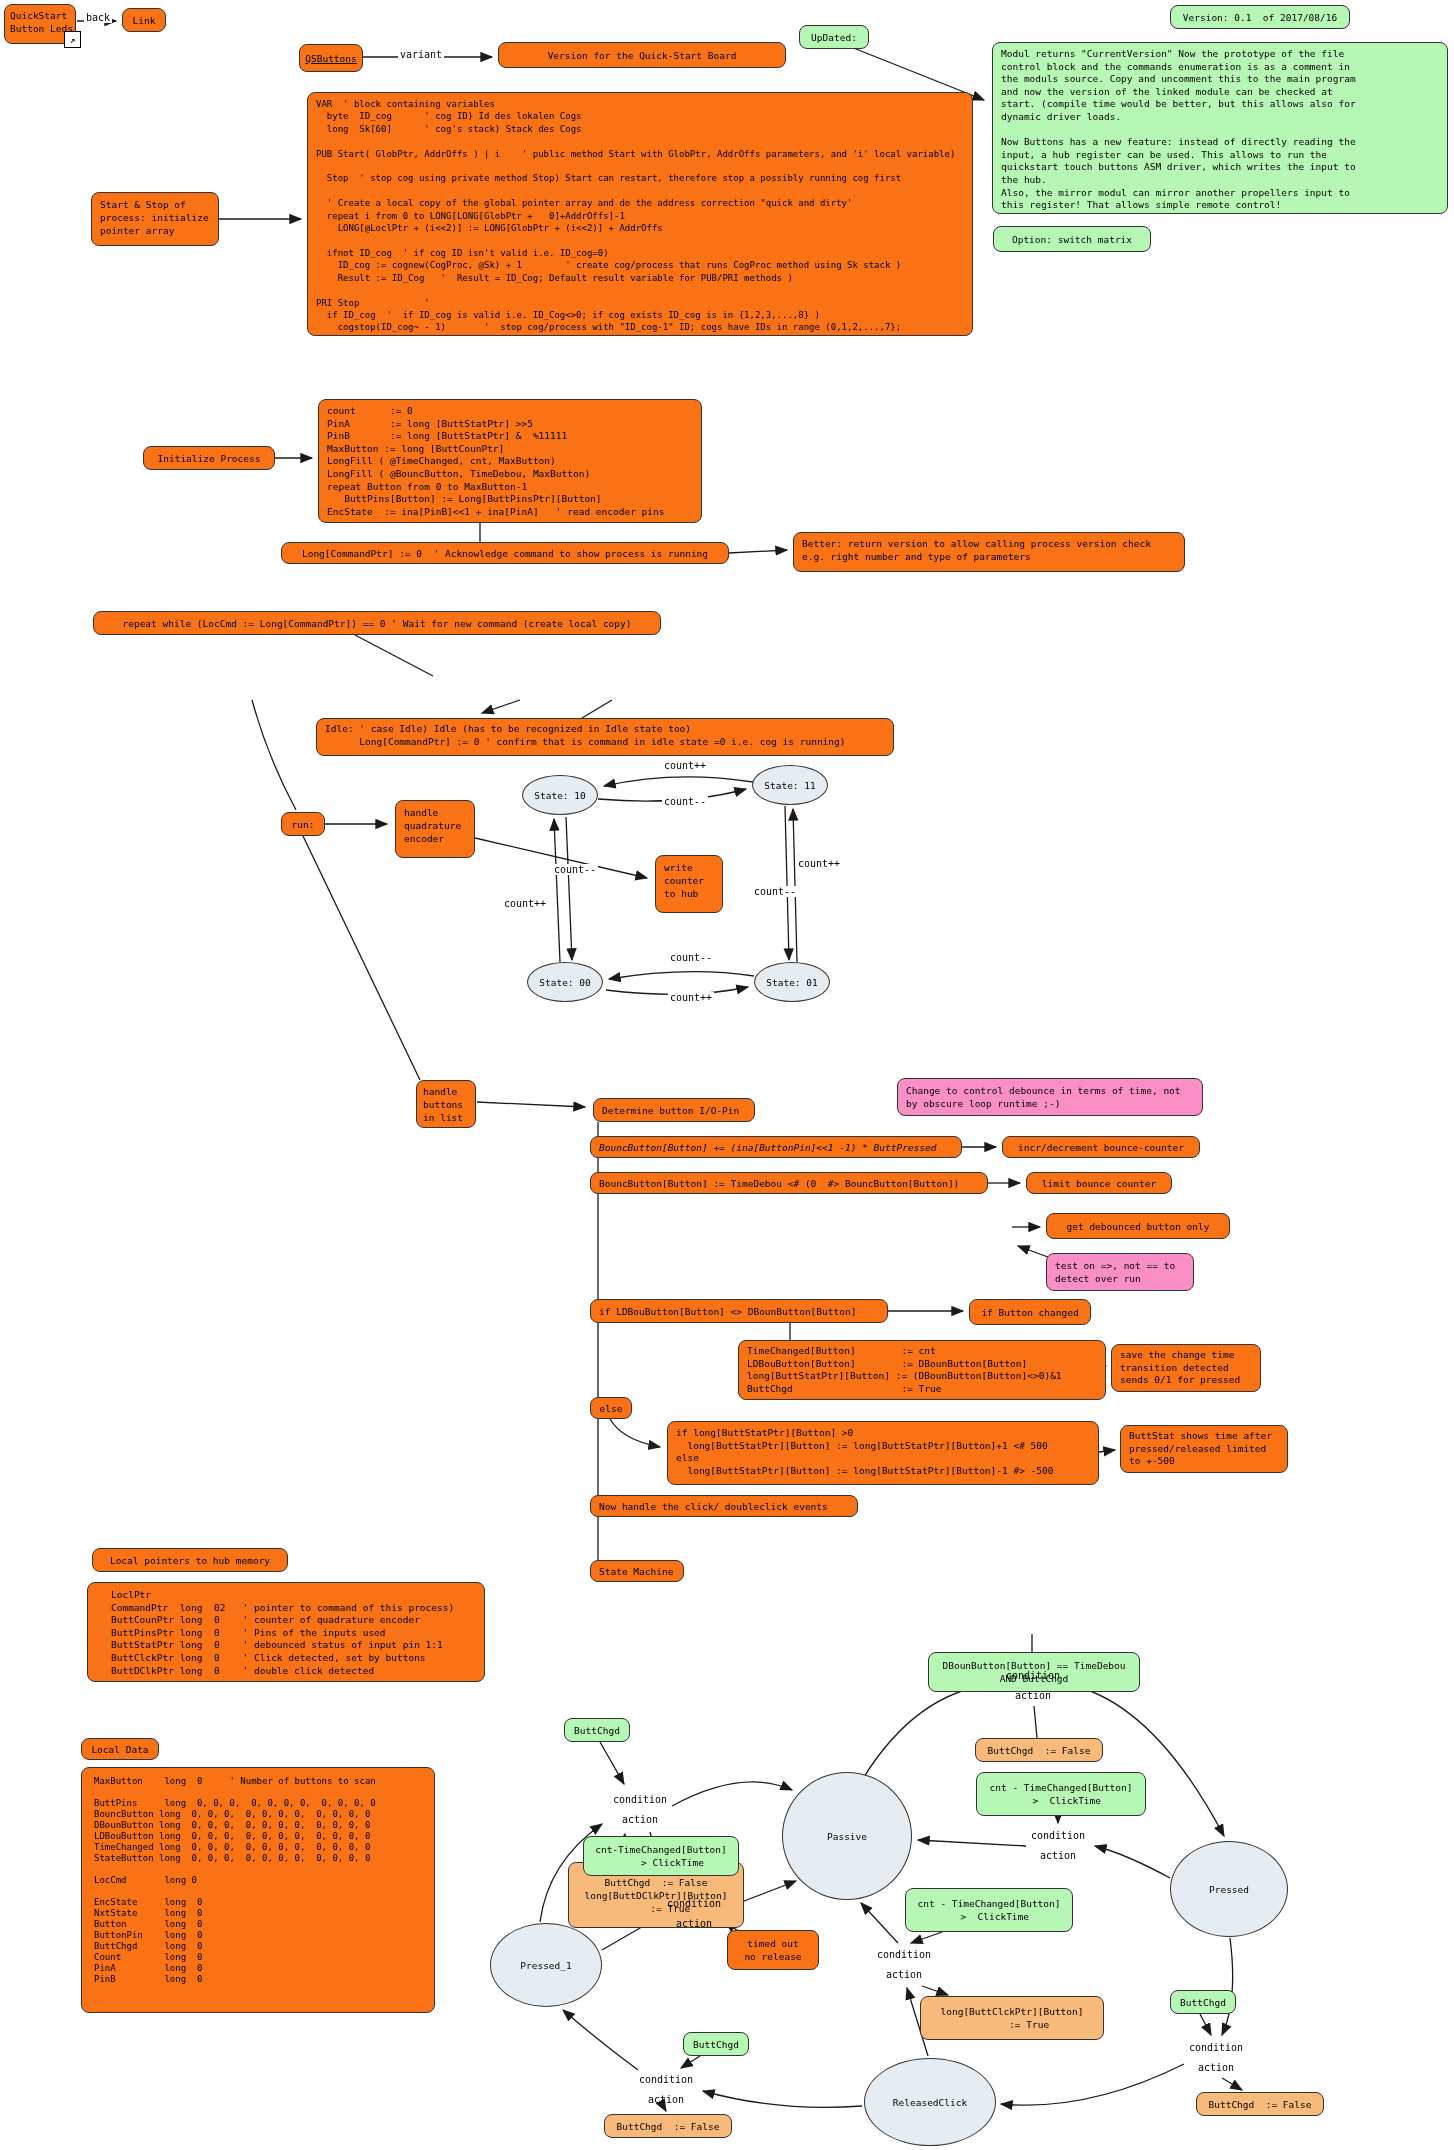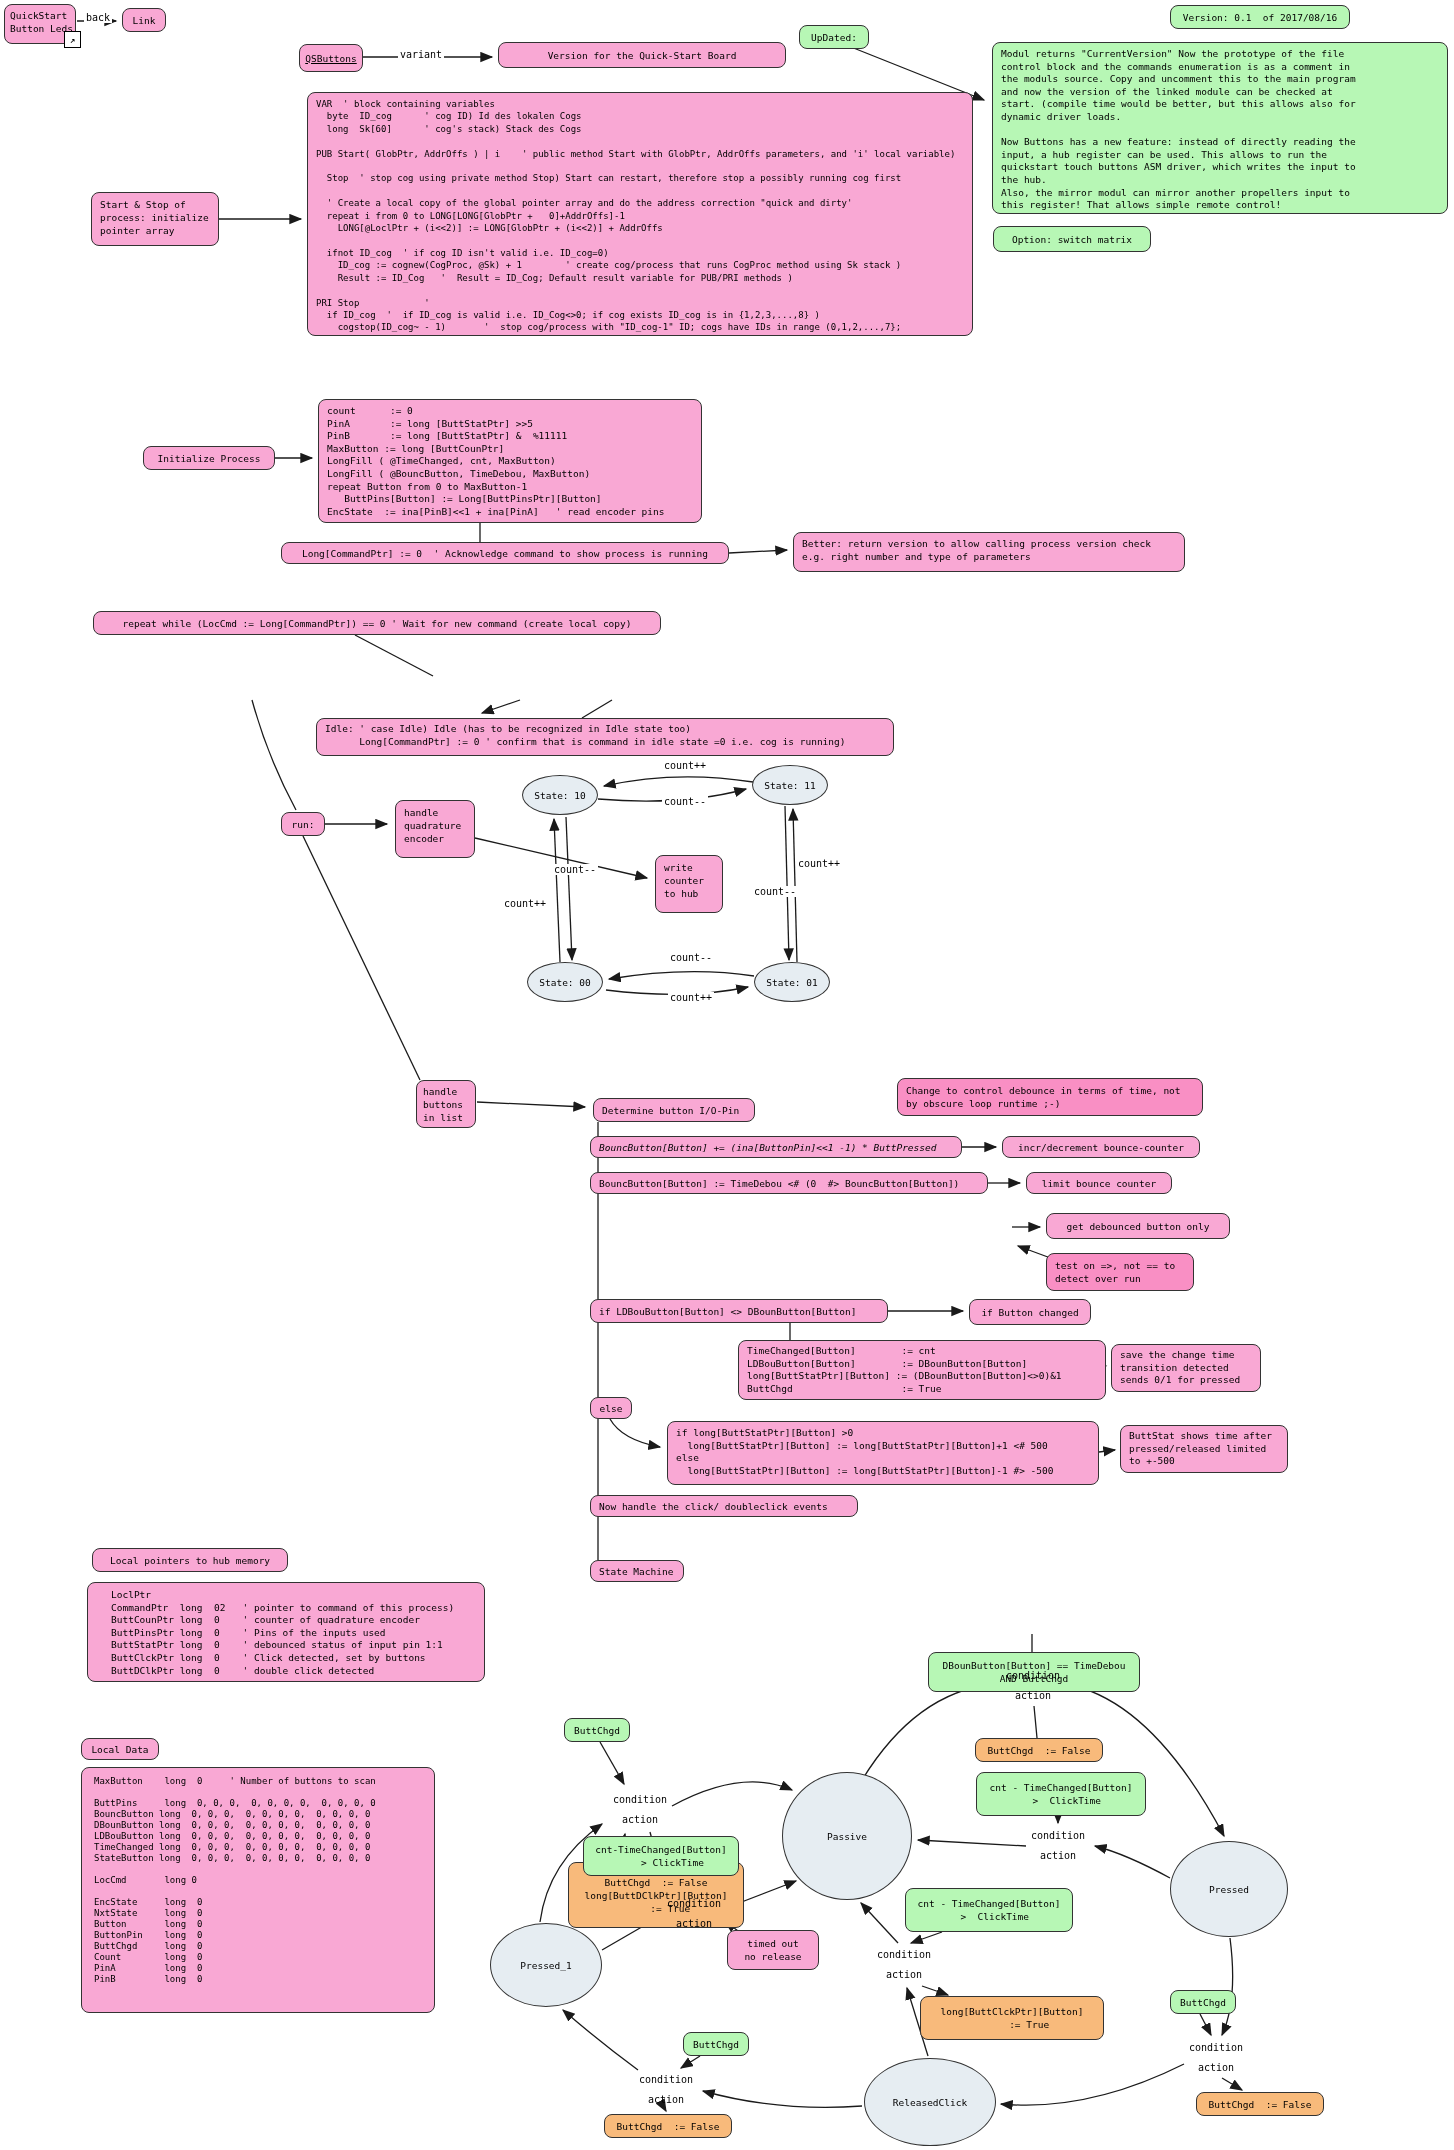--- a/index.html
+++ b/index.html
@@ -1,20 +1,20 @@
 <!DOCTYPE html>
 <html><head>
 <meta charset="utf-8">
 <style>
   html,body{margin:0;padding:0;background:#fff;}
   #canvas{position:relative;width:1454px;height:2150px;background:#fff;
           font-family:"DejaVu Sans Mono","Liberation Mono",monospace;color:#000;overflow:hidden;}
   svg.edges{position:absolute;left:0;top:0;z-index:1;}
   .nd,.gr,.pk,.or,.el,.lb,.cd,.ctr,.cond{position:absolute;box-sizing:border-box;z-index:2;}
-  .nd,.cd{background:#f9a8d4;border:1.3px solid #333;border-radius:8px;}
+  .nd,.cd{background:#f97316;border:1.3px solid #333;border-radius:8px;}
   .gr{background:#b7f7b5;border:1.3px solid #333;border-radius:8px;}
   .pk{background:#f98fc4;border:1.3px solid #333;border-radius:8px;}
   .or{background:#f8ba7b;border:1.3px solid #333;border-radius:8px;}
   .el{background:#e6edf2;border:1.3px solid #333;border-radius:50%;
       display:flex;align-items:center;justify-content:center;font-size:9.5px;white-space:pre;text-align:center;}
   .nd,.gr,.pk,.or{display:flex;align-items:center;justify-content:center;
       font-size:9.5px;line-height:13px;white-space:pre;text-align:center;}
   .cd{display:block;font-size:9.5px;line-height:12.6px;white-space:pre;text-align:left;padding:5px 8px;}
   .cd.small{font-size:9px;line-height:12.4px;}
   .cd.tiny{font-size:9px;line-height:11px;}

